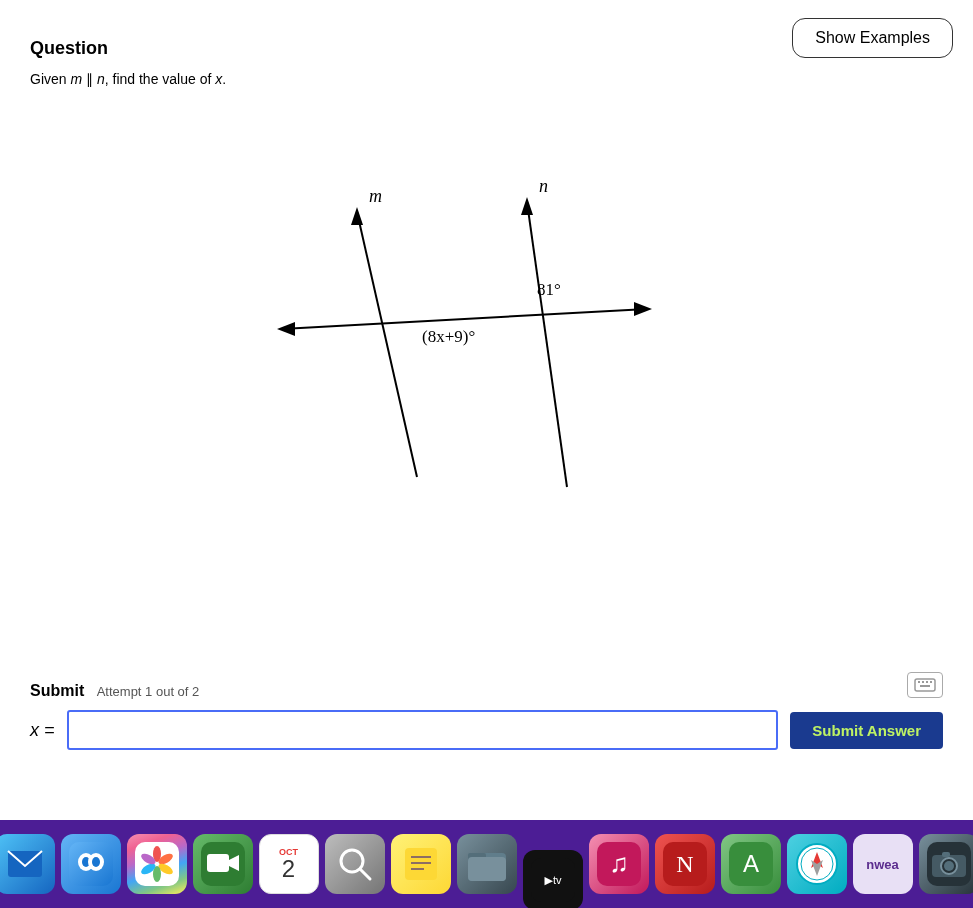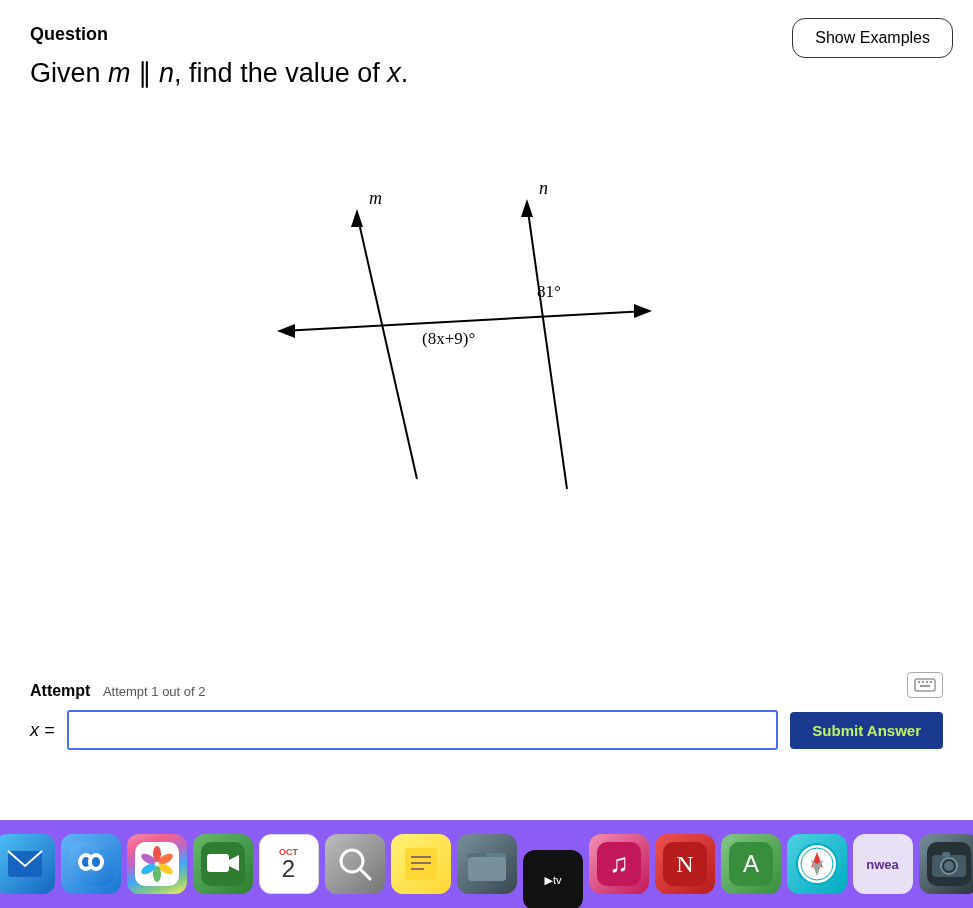--- a/index.html
+++ b/index.html
@@ -30,27 +30,27 @@
       padding: 10px 22px;
       font-size: 16px;
       cursor: pointer;
       border-radius: 13px;
     }
 
     
     .question-label {
       font-size: 18px;
       font-weight: bold;
-      margin-top: 4px;
+      margin-top: 18px;
       margin-bottom: 12px;
     }
 
     
     .question-text {
-      font-size: 27px;
+      font-size: 14px;
       margin-bottom: 20px;
     }
 
     .question-text .math {
       font-style: italic;
     }
 
     
     .diagram-container {
       width: 100%;
@@ -129,21 +129,21 @@
       border-radius: 4px;
       display: flex;
       align-items: center;
       justify-content: center;
     }
 
     
     .dock {
       width: 973px;
       height: 88px;
-      background: #8b5cf6;
+      background: #4c1d95;
       display: flex;
       align-items: center;
       justify-content: center;
       gap: 6px;
       padding: 0 10px;
       position: relative;
     }
 
     .dock-item {
       width: 60px;
@@ -234,21 +234,21 @@
 
       <text x="195" y="225" font-size="17" font-family="serif">(8x+9)°</text>
 
       <text x="310" y="178" font-size="17" font-family="serif">81°</text>
 
     </svg>
   </div>
 
   <div class="answer-section">
     <div class="answer-label">
-      <strong>Attempt</strong>
+      <strong>Submit</strong>
       <span class="attempt">Attempt 1 out of 2</span>
     </div>
 
     <div style="position:relative;">
       <div class="keyboard-icon" style="position:absolute; right:0; top:-38px;">
         <svg width="22" height="14" viewBox="0 0 22 14">
           <rect x="1" y="1" width="20" height="12" rx="2" fill="none" stroke="#999" stroke-width="1.5"></rect>
           <rect x="4" y="3" width="2" height="2" fill="#999"></rect>
           <rect x="8" y="3" width="2" height="2" fill="#999"></rect>
           <rect x="12" y="3" width="2" height="2" fill="#999"></rect>

